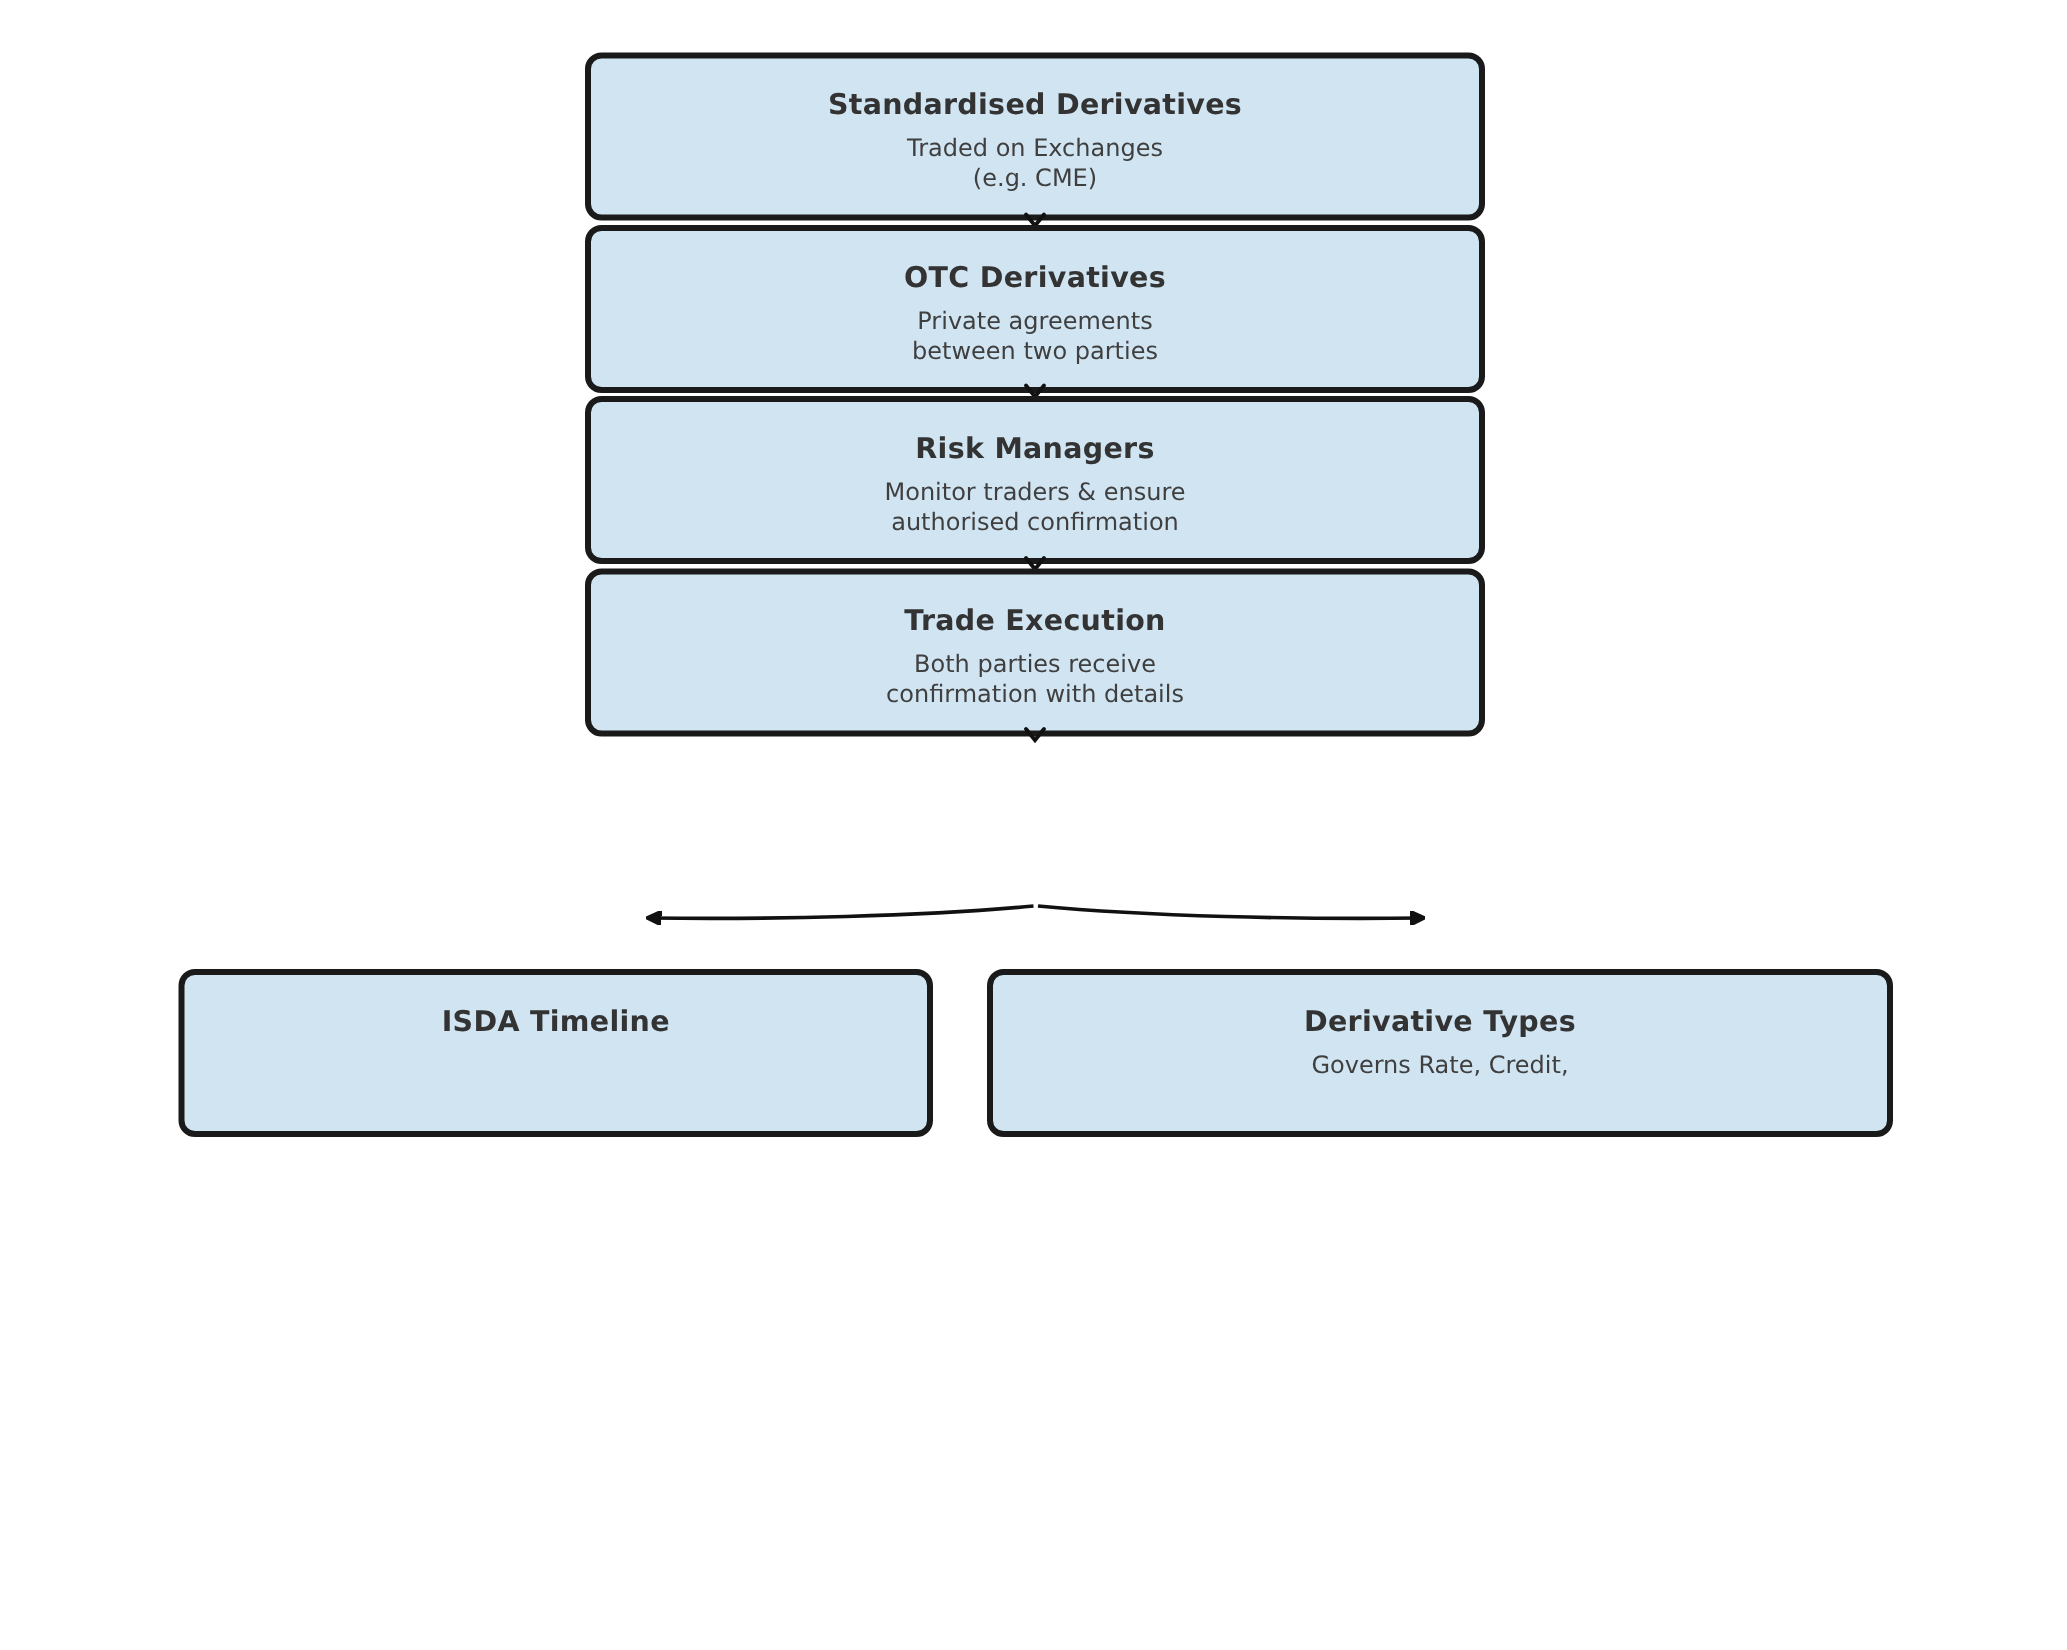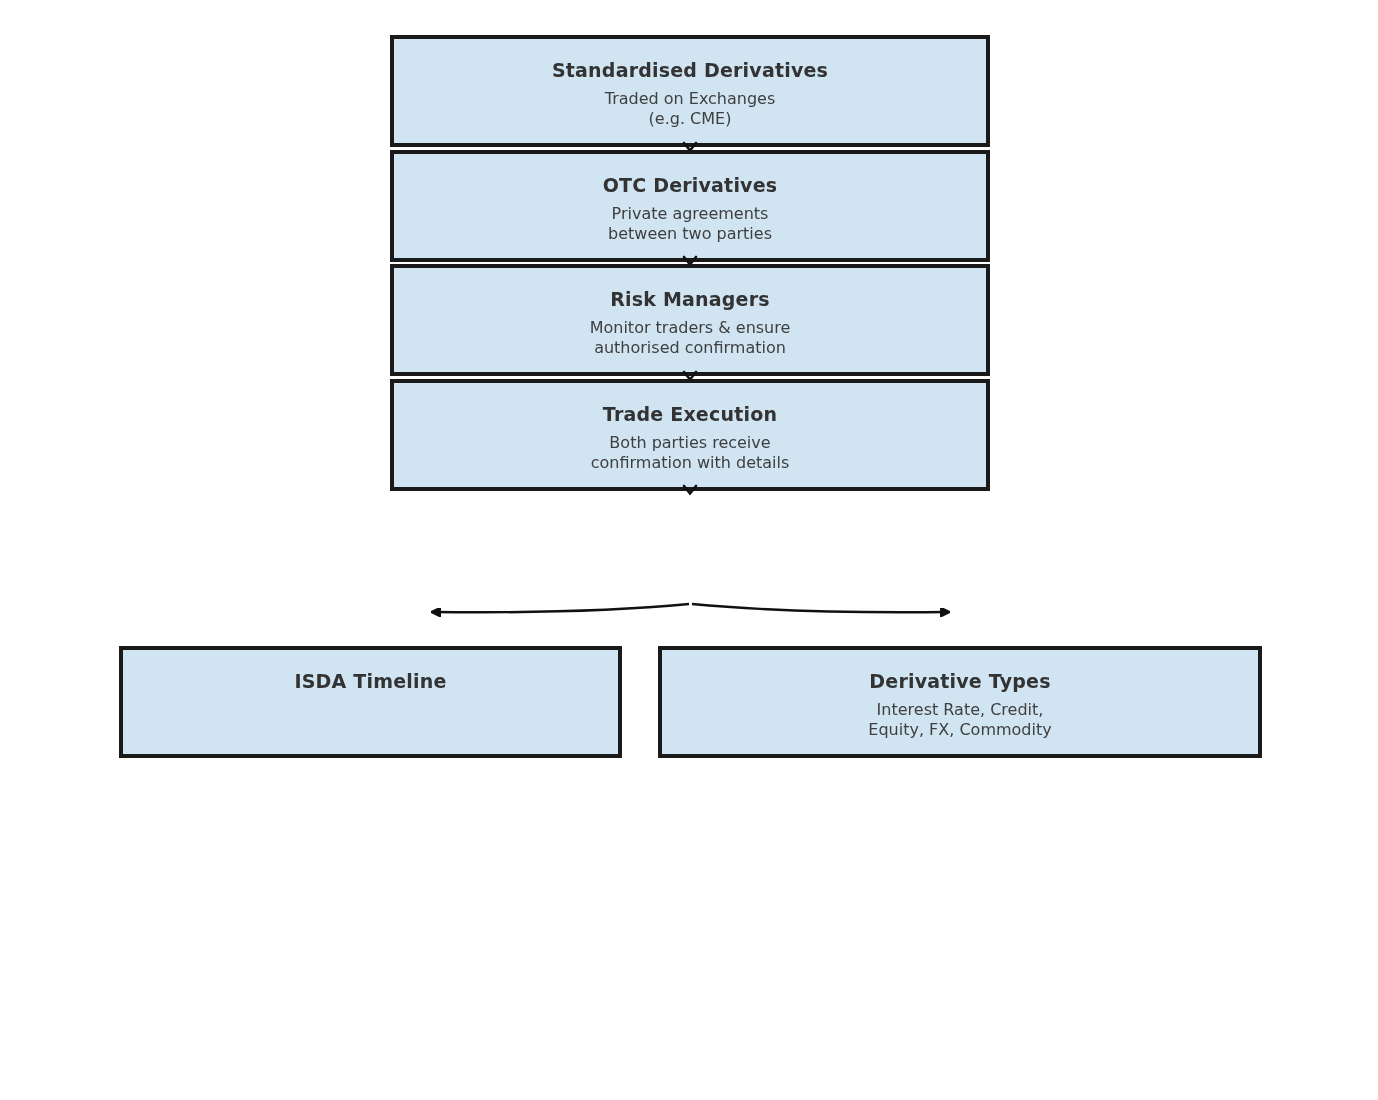--- a/index.html
+++ b/index.html
@@ -17,21 +17,21 @@
     position: relative;
     width: 1378px;
     height: 1100px;
     background: var(--background);
     overflow: hidden;
   }
   .box {
     position: absolute;
     background: var(--box-fill);
     border: 4px solid var(--box-border);
-    border-radius: 0;
+    border-radius: 11px;
   }
   .flow-box { left: 390px; width: 600px; height: 112px; }
   .box-title {
     position: absolute;
     top: 20px;
     left: 0;
     width: 100%;
     text-align: center;
     font-size: 19px;
     line-height: 22px;
@@ -133,18 +133,17 @@
     <path d="M287 6 C 361 13, 461 15, 543 14" marker-end="url(#ah)"></path>
   </svg>
 
   <div class="box bottom-box bottom-box-left">
     <div class="box-title">ISDA Timeline</div>
   </div>
 
   <div class="box bottom-box bottom-box-right">
     <div class="box-title">Derivative Types</div>
     <div class="box-body">
-      <span class="body-line">Interest Rate, Credit,</span>
-      <span class="body-line">Equity, FX, Commodity</span>
+      <span class="body-line">Governs Rate, Credit,</span>
     </div>
   </div>
 
 </div>
 
 </body></html>

